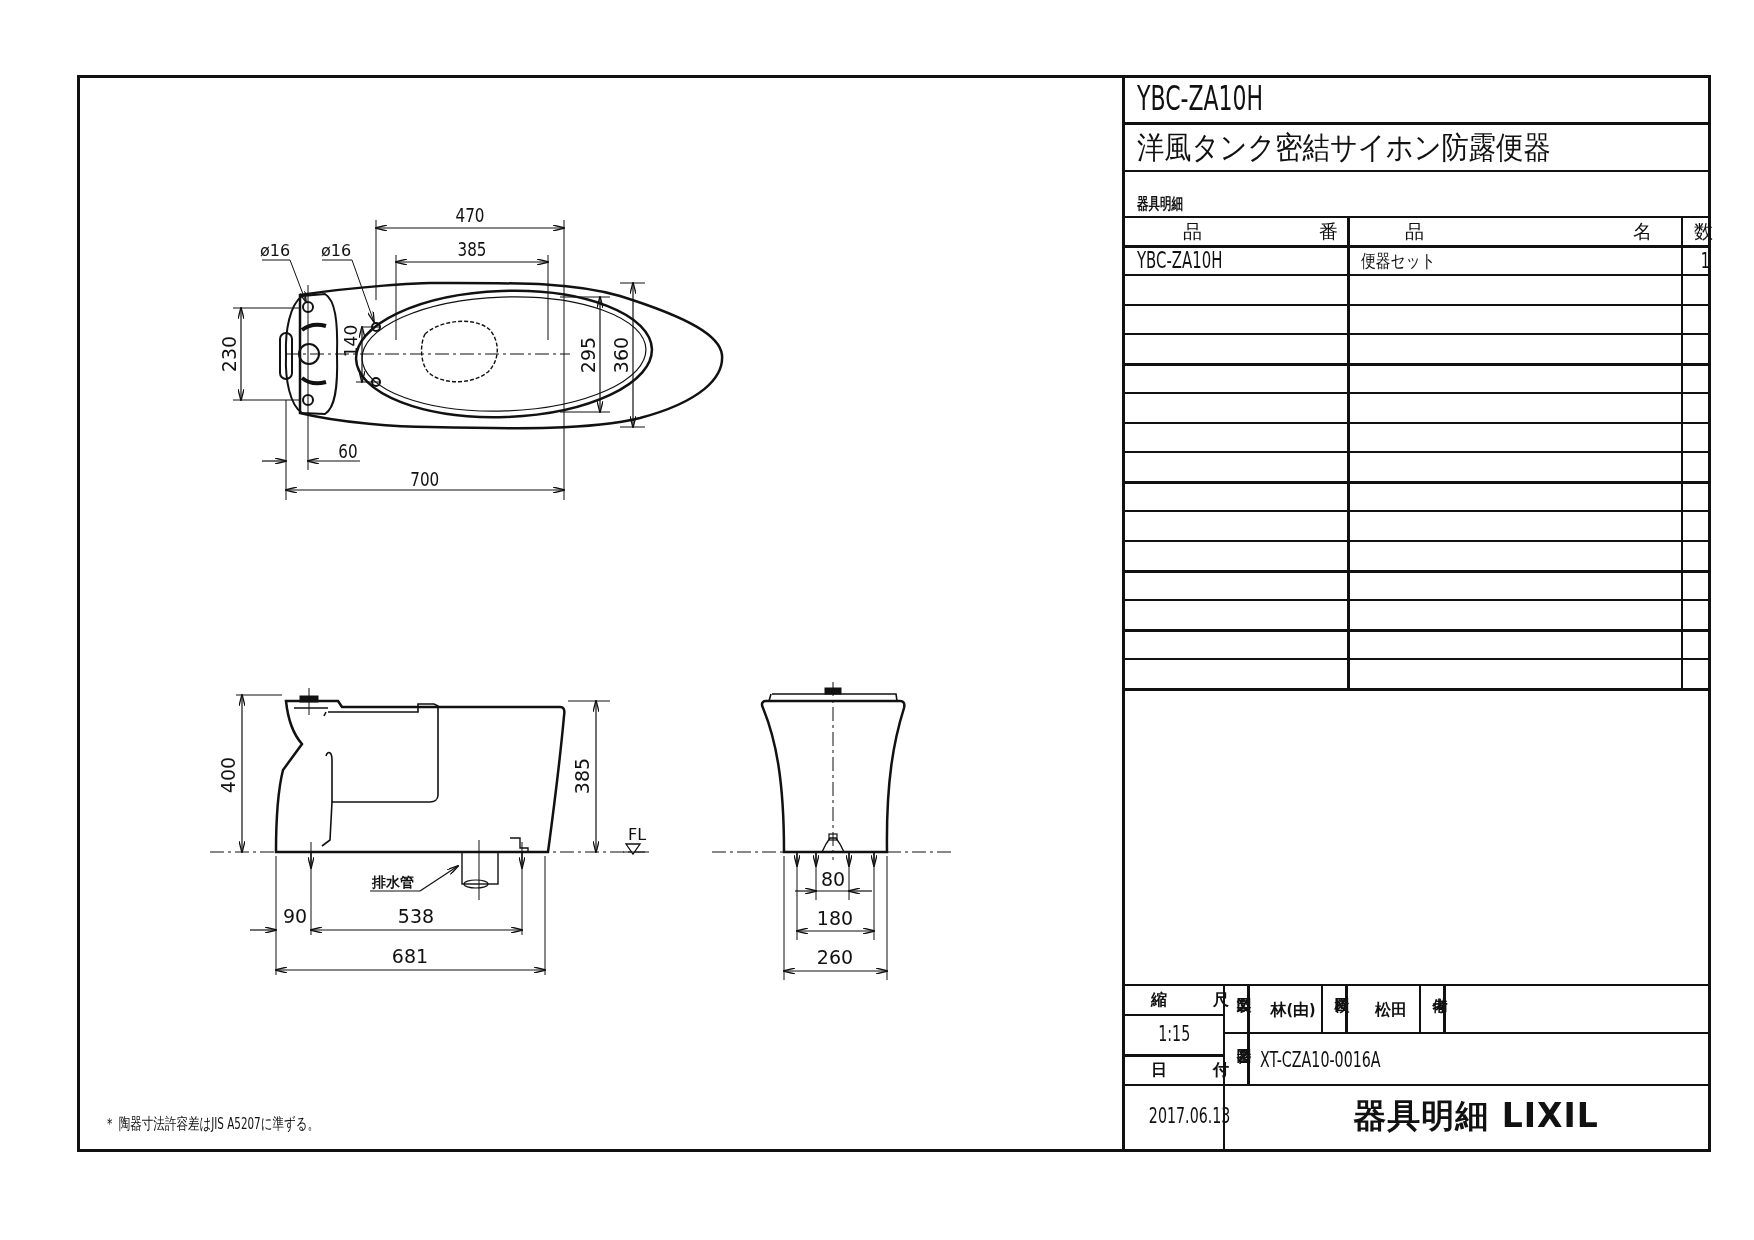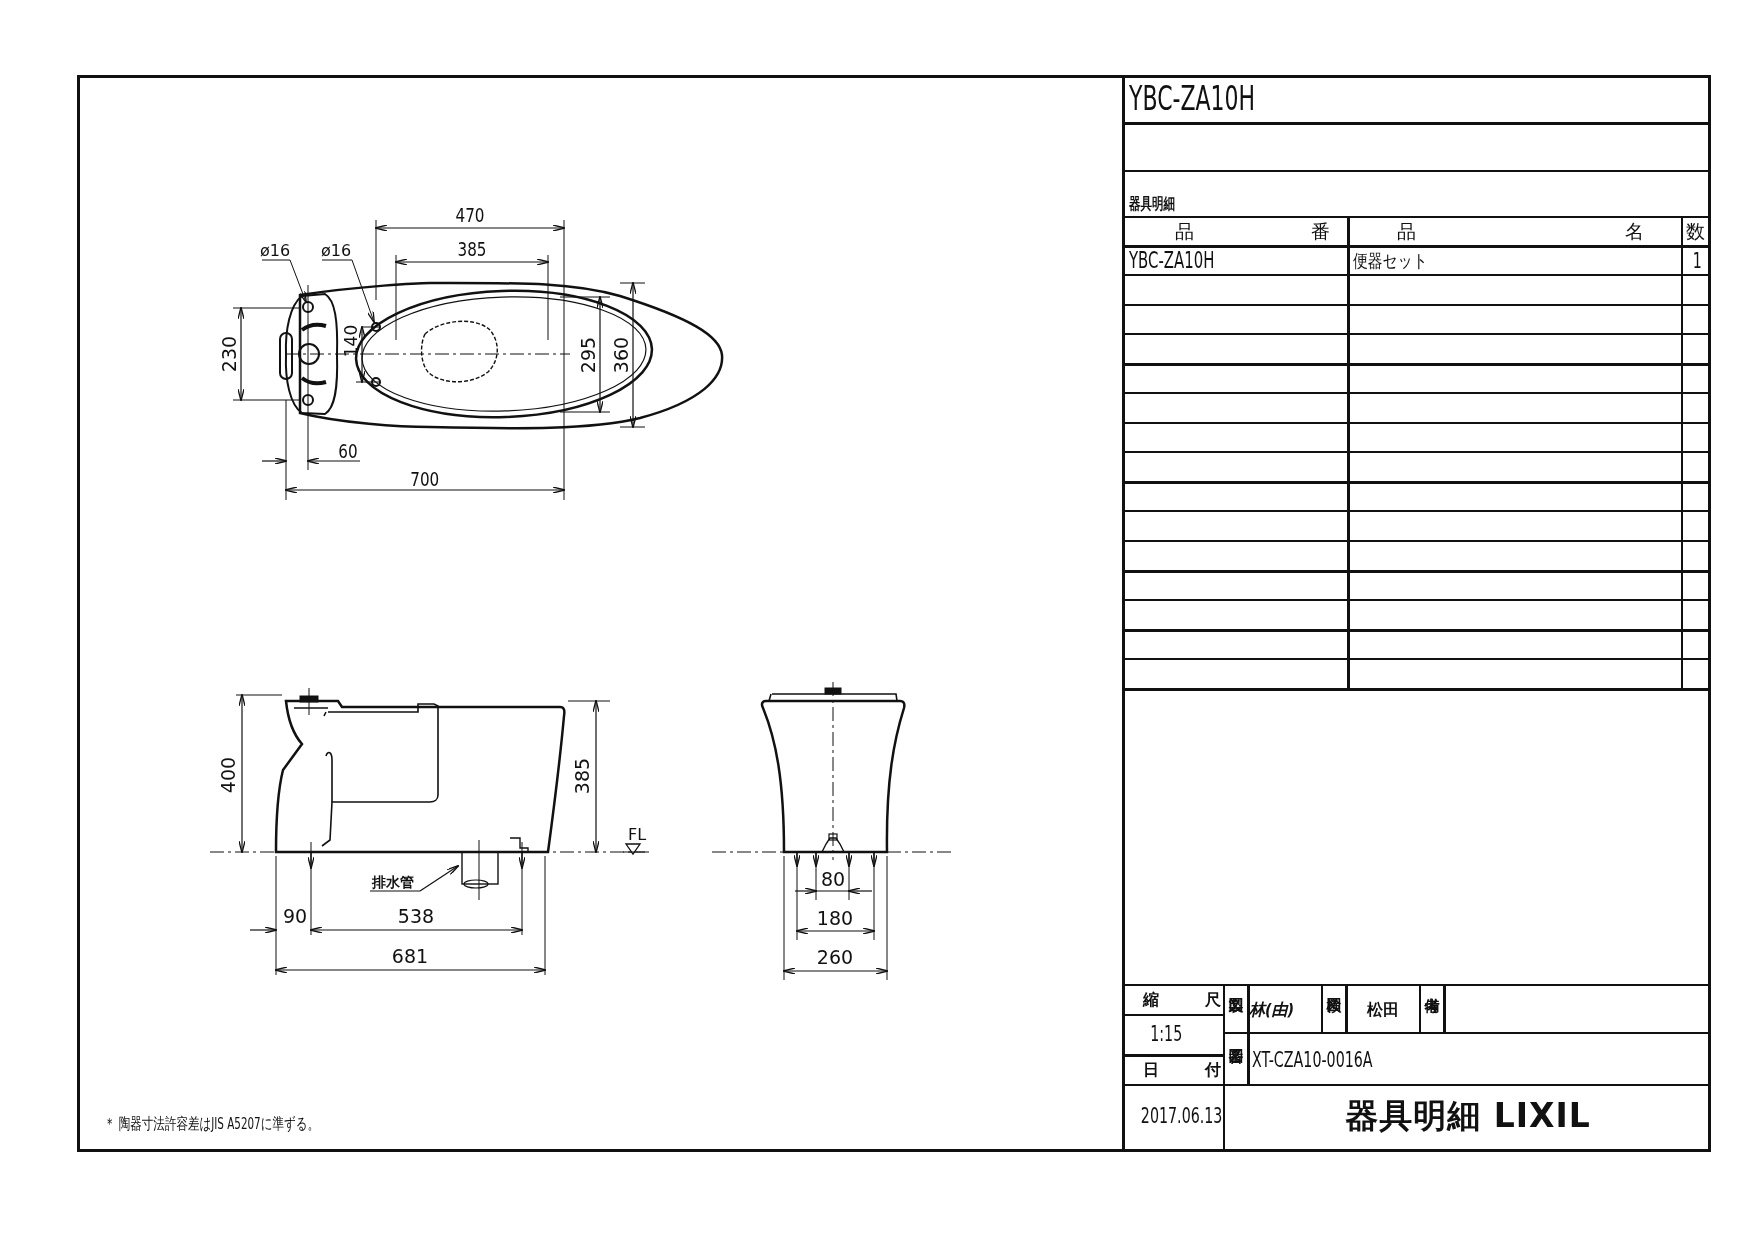--- a/index.html
+++ b/index.html
@@ -1,20 +1,20 @@
 <!DOCTYPE html>
 <html><head>
 <meta charset="utf-8">
 <style>
   html,body{margin:0;padding:0;background:#fff;}
   body{width:1754px;height:1240px;position:relative;overflow:hidden;font-family:"DejaVu Sans Condensed","DejaVu Sans",sans-serif;color:#111;}
   .frame{position:absolute;left:77px;top:75px;width:1628px;height:1071px;border:3px solid #111;box-sizing:content-box;}
   .abs{position:absolute;}
   .tb{position:absolute;left:1122px;top:75px;width:586px;height:1074px;border-left:3px solid #111;}
-  .cell{position:absolute;box-sizing:border-box;}
+  .cell{position:absolute;box-sizing:border-box;margin-left:8px;}
   .hline{position:absolute;height:0;border-top:2px solid #111;}
   .hline.thick{border-top:3px solid #111;}
   .vline{position:absolute;width:0;border-left:2px solid #111;}
   .vline.thick{border-left:3px solid #111;}
   .narrow{display:inline-block;transform:scaleX(0.72);transform-origin:left center;white-space:nowrap;}
   .narrow-c{display:inline-block;transform:scaleX(0.72);transform-origin:center center;white-space:nowrap;}
   .vert{writing-mode:vertical-rl;text-orientation:upright;font-size:15px;line-height:24px;font-weight:bold;}
   svg text{font-family:"DejaVu Sans",sans-serif;}
 </style>
 </head>
@@ -195,20 +195,23 @@
   <span class="narrow">＊ 陶器寸法許容差はJIS A5207に準ずる。</span>
 </div>
 
 <div class="tb">
 
   <div class="cell" style="left:4px;top:0;height:47px;width:580px;font-size:34px;line-height:47px;">
     <span class="narrow">YBC-ZA10H</span>
   </div>
   <div class="hline thick" style="left:0;top:47px;width:586px;"></div>
 
+  <div class="cell" style="left:4px;top:49px;height:47px;width:580px;font-size:31px;line-height:47px;">
+    <span class="narrow" style="transform:scaleX(0.88)">洋風タンク密結サイホン防露便器</span>
+  </div>
   <div class="hline" style="left:0;top:95px;width:586px;"></div>
 
   <div class="cell" style="left:4px;top:118px;font-size:16px;font-weight:bold;line-height:22px;">
     <span class="narrow">器具明細</span>
   </div>
   <div class="hline" style="left:0;top:141px;width:586px;"></div>
 
   <div class="cell" style="left:50px;top:143px;font-size:19px;line-height:27px;">品</div>
   <div class="cell" style="left:186px;top:143px;font-size:19px;line-height:27px;">番</div>
   <div class="cell" style="left:272px;top:143px;font-size:19px;line-height:27px;">品</div>
@@ -249,21 +252,21 @@
     <div class="hline" style="left:0;top:939px;width:98px;"></div>
     <div class="cell" style="left:0;top:941px;width:82px;text-align:center;font-size:22px;line-height:36px;"><span class="narrow-c">1:15</span></div>
     <div class="hline thick" style="left:0;top:979px;width:98px;"></div>
     <div class="cell" style="left:18px;top:981px;font-size:16px;font-weight:bold;line-height:28px;">日</div>
     <div class="cell" style="left:80px;top:981px;font-size:16px;font-weight:bold;line-height:28px;">付</div>
 
     <div class="vline" style="left:98px;top:909px;height:165px;"></div>
 
     <div class="cell vert" style="left:99px;top:911px;width:24px;height:48px;">製図</div>
     <div class="vline thick" style="left:122px;top:909px;height:100px;"></div>
-    <div class="cell" style="left:124px;top:911px;width:72px;font-size:16px;font-weight:bold;line-height:48px;font-style:italic;">林(由)</div>
+    <div class="cell" style="left:124px;top:911px;width:72px;text-align:center;font-size:16px;font-weight:bold;line-height:48px;">林(由)</div>
     <div class="vline" style="left:196px;top:909px;height:48px;"></div>
 
     <div class="cell vert" style="left:197px;top:911px;width:24px;height:48px;">検図</div>
     <div class="vline thick" style="left:220px;top:909px;height:48px;"></div>
     <div class="cell" style="left:222px;top:911px;width:72px;text-align:center;font-size:16px;font-weight:bold;line-height:48px;">松田</div>
     <div class="vline" style="left:294px;top:909px;height:48px;"></div>
 
     <div class="cell vert" style="left:295px;top:911px;width:24px;height:48px;">備考</div>
     <div class="vline thick" style="left:318px;top:909px;height:48px;"></div>
     <div class="cell" style="left:320px;top:911px;width:264px;height:46px;"></div>

